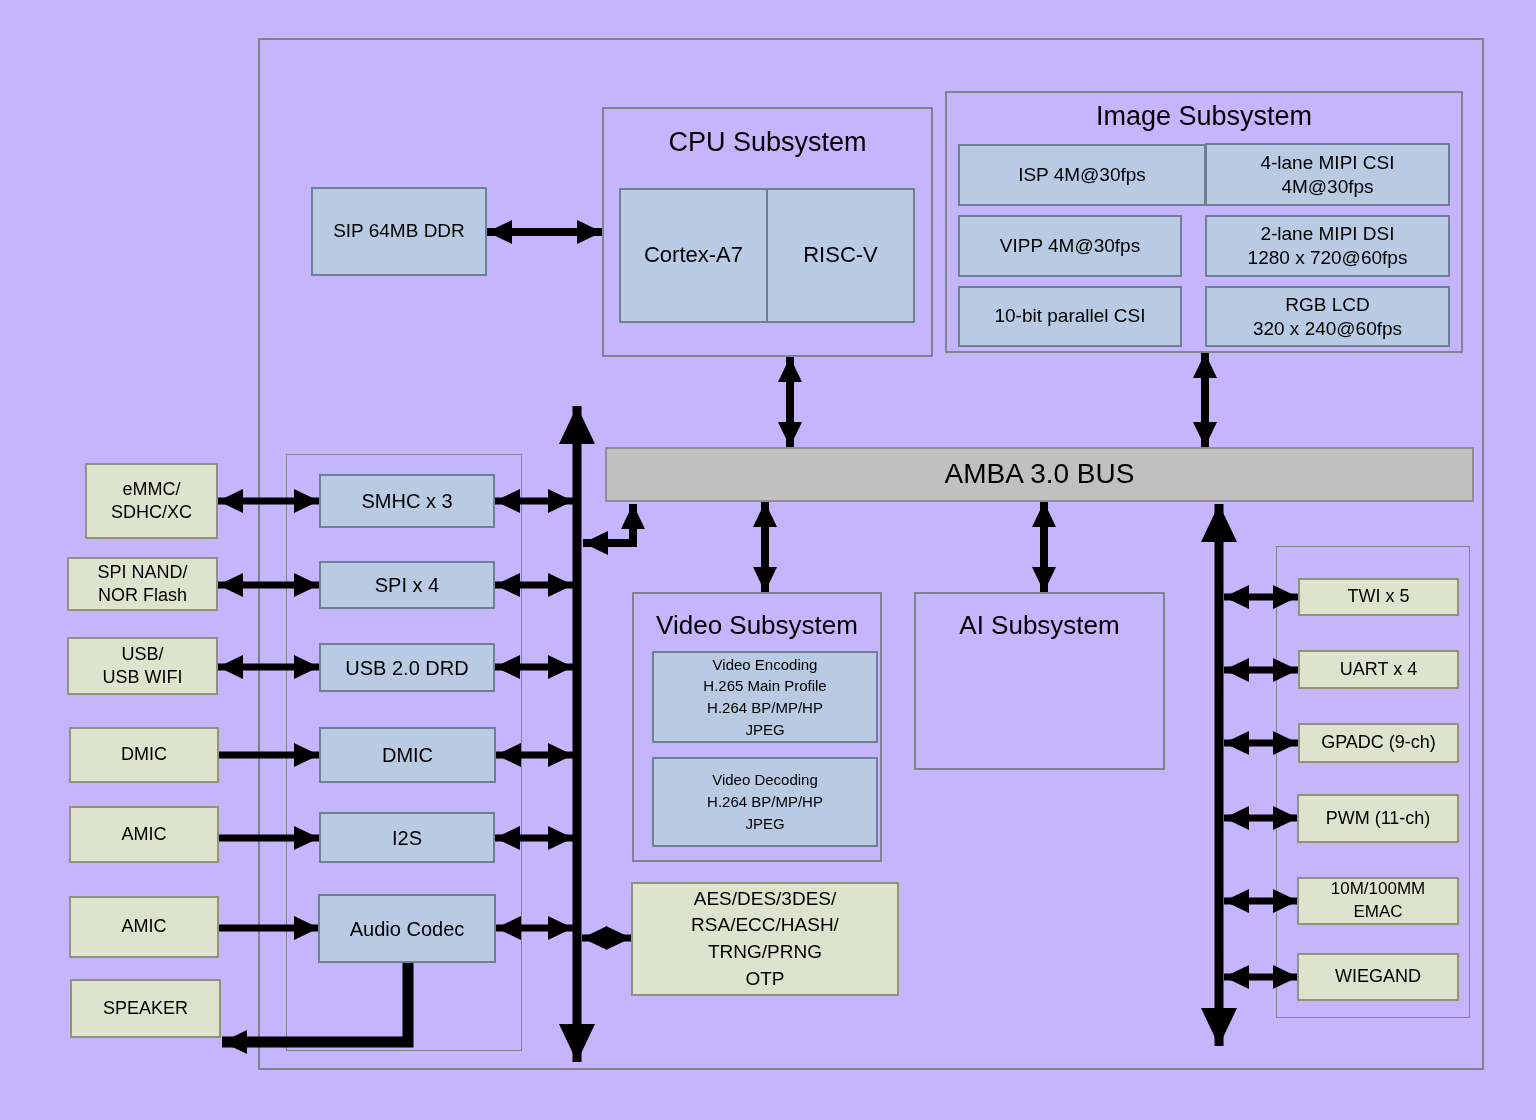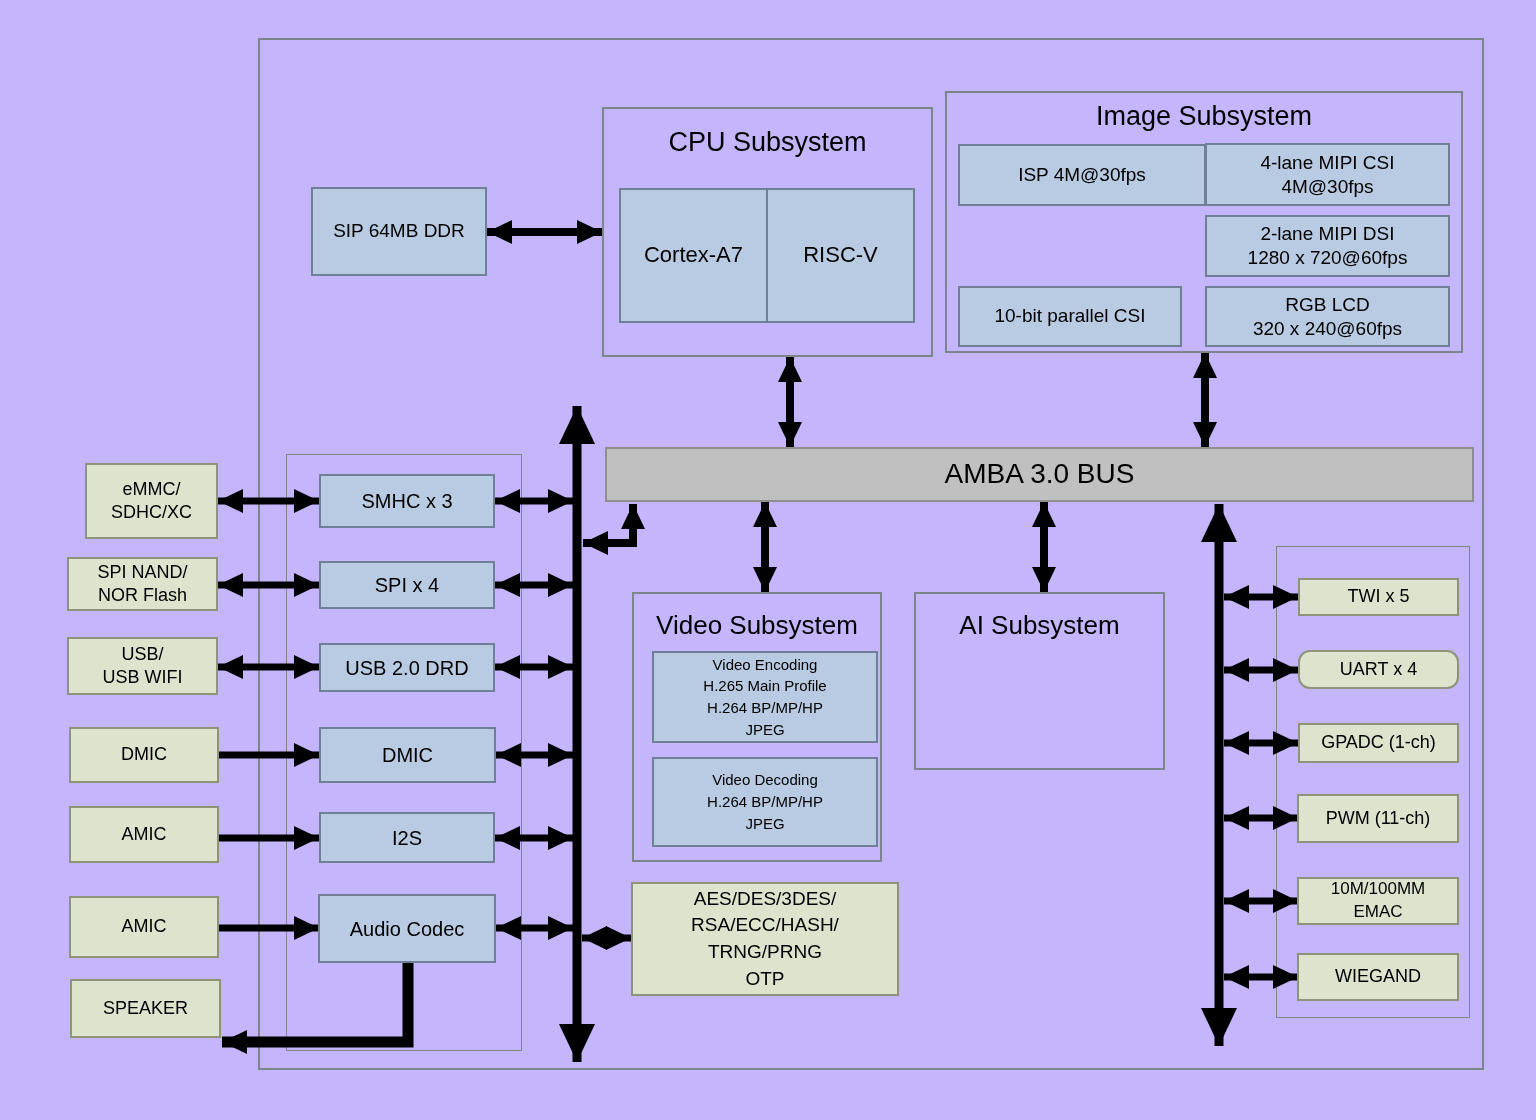--- a/index.html
+++ b/index.html
@@ -100,20 +100,21 @@
   <div class="abs box busbar" style="left:605px;top:447px;width:869px;height:55px;font-size:28px;">AMBA 3.0 BUS</div>
 
   <div class="abs box blue" style="left:311px;top:187px;width:176px;height:89px;font-size:19px;">SIP 64MB DDR</div>
 
   <div class="abs box blue" style="left:619px;top:188px;width:148px;height:135px;font-size:22px;border-right-width:1px;">Cortex-A7</div>
   <div class="abs box blue" style="left:767px;top:188px;width:148px;height:135px;font-size:22px;border-left-width:1px;">RISC-V</div>
 
   <div class="abs box blue" style="left:958px;top:144px;width:248px;height:62px;font-size:19px;">ISP 4M@30fps</div>
   <div class="abs box blue" style="left:1205px;top:143px;width:245px;height:63px;font-size:19px;line-height:1.25;">4-lane MIPI CSI
 4M@30fps</div>
+  <div class="abs box blue" style="left:958px;top:215px;width:224px;height:62px;font-size:19px;">VIPP 4M@30fps</div>
   <div class="abs box blue" style="left:1205px;top:215px;width:245px;height:62px;font-size:19px;line-height:1.25;">2-lane MIPI DSI
 1280 x 720@60fps</div>
   <div class="abs box blue" style="left:958px;top:286px;width:224px;height:61px;font-size:19px;">10-bit parallel CSI</div>
   <div class="abs box blue" style="left:1205px;top:286px;width:245px;height:61px;font-size:19px;line-height:1.25;">RGB LCD
 320 x 240@60fps</div>
 
   <div class="abs box blue" style="left:652px;top:651px;width:226px;height:92px;font-size:15px;line-height:1.45;">Video Encoding
 H.265 Main Profile
 H.264 BP/MP/HP
 JPEG</div>
@@ -139,20 +140,20 @@
   <div class="abs box green" style="left:67px;top:557px;width:151px;height:54px;font-size:18px;">SPI NAND/
 NOR Flash</div>
   <div class="abs box green" style="left:67px;top:637px;width:151px;height:58px;font-size:18px;">USB/
 USB WIFI</div>
   <div class="abs box green" style="left:69px;top:727px;width:150px;height:56px;font-size:18px;">DMIC</div>
   <div class="abs box green" style="left:69px;top:806px;width:150px;height:57px;font-size:18px;">AMIC</div>
   <div class="abs box green" style="left:69px;top:896px;width:150px;height:62px;font-size:18px;">AMIC</div>
   <div class="abs box green" style="left:70px;top:979px;width:151px;height:59px;font-size:18px;">SPEAKER</div>
 
   <div class="abs box green" style="left:1298px;top:578px;width:161px;height:38px;font-size:18px;">TWI x 5</div>
-  <div class="abs box green" style="left:1298px;top:650px;width:161px;height:39px;font-size:18px;border-radius:12px;">UART x 4</div>
-  <div class="abs box green" style="left:1298px;top:723px;width:161px;height:40px;font-size:18px;">GPADC (1-ch)</div>
+  <div class="abs box green" style="left:1298px;top:650px;width:161px;height:39px;font-size:18px;">UART x 4</div>
+  <div class="abs box green" style="left:1298px;top:723px;width:161px;height:40px;font-size:18px;">GPADC (9-ch)</div>
   <div class="abs box green" style="left:1297px;top:794px;width:162px;height:49px;font-size:18px;">PWM (11-ch)</div>
   <div class="abs box green" style="left:1297px;top:877px;width:162px;height:48px;font-size:17px;line-height:1.35;">10M/100MM
 EMAC</div>
   <div class="abs box green" style="left:1297px;top:953px;width:162px;height:48px;font-size:18px;">WIEGAND</div>
 
 </div>
 
 </body></html>

